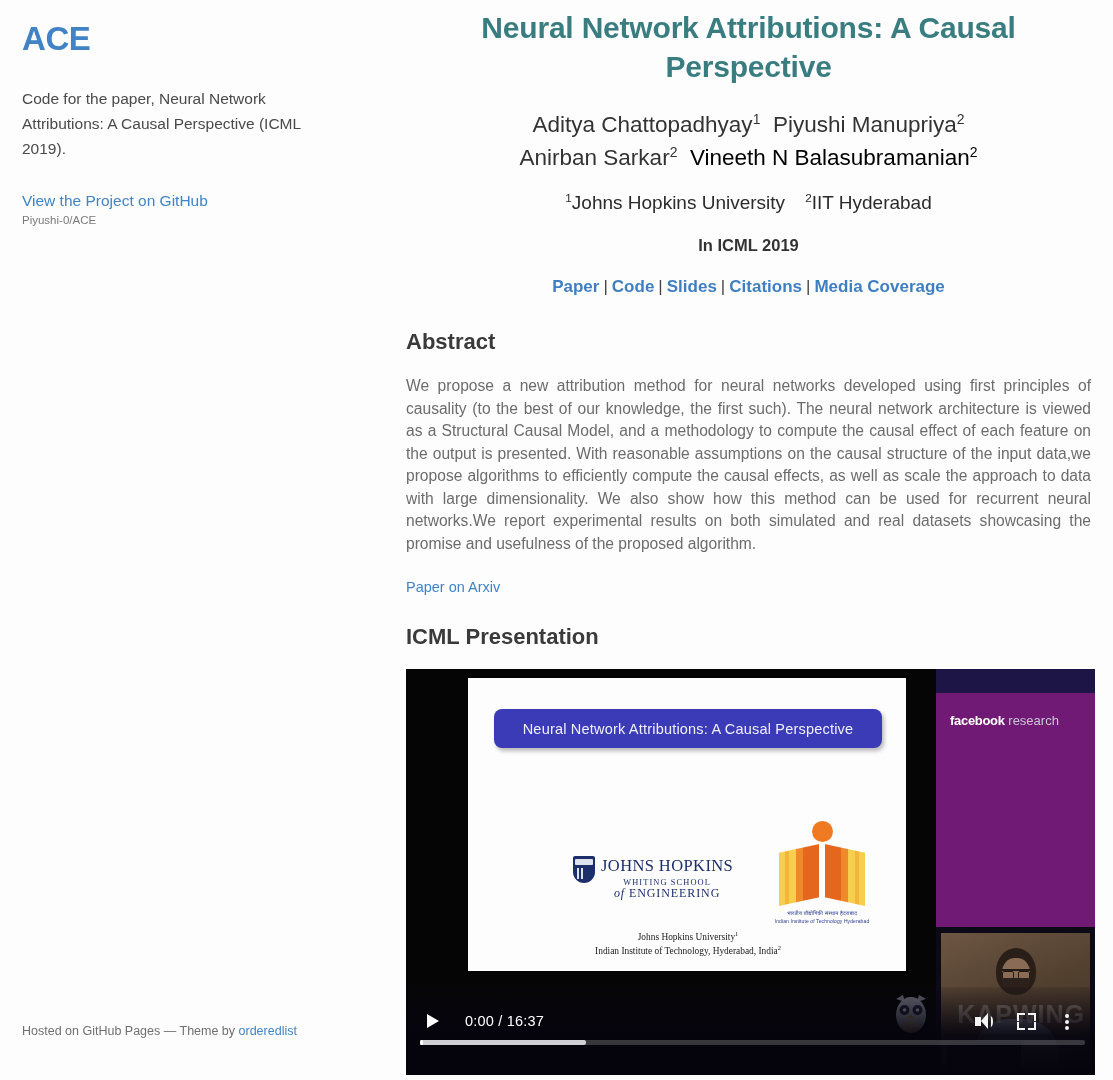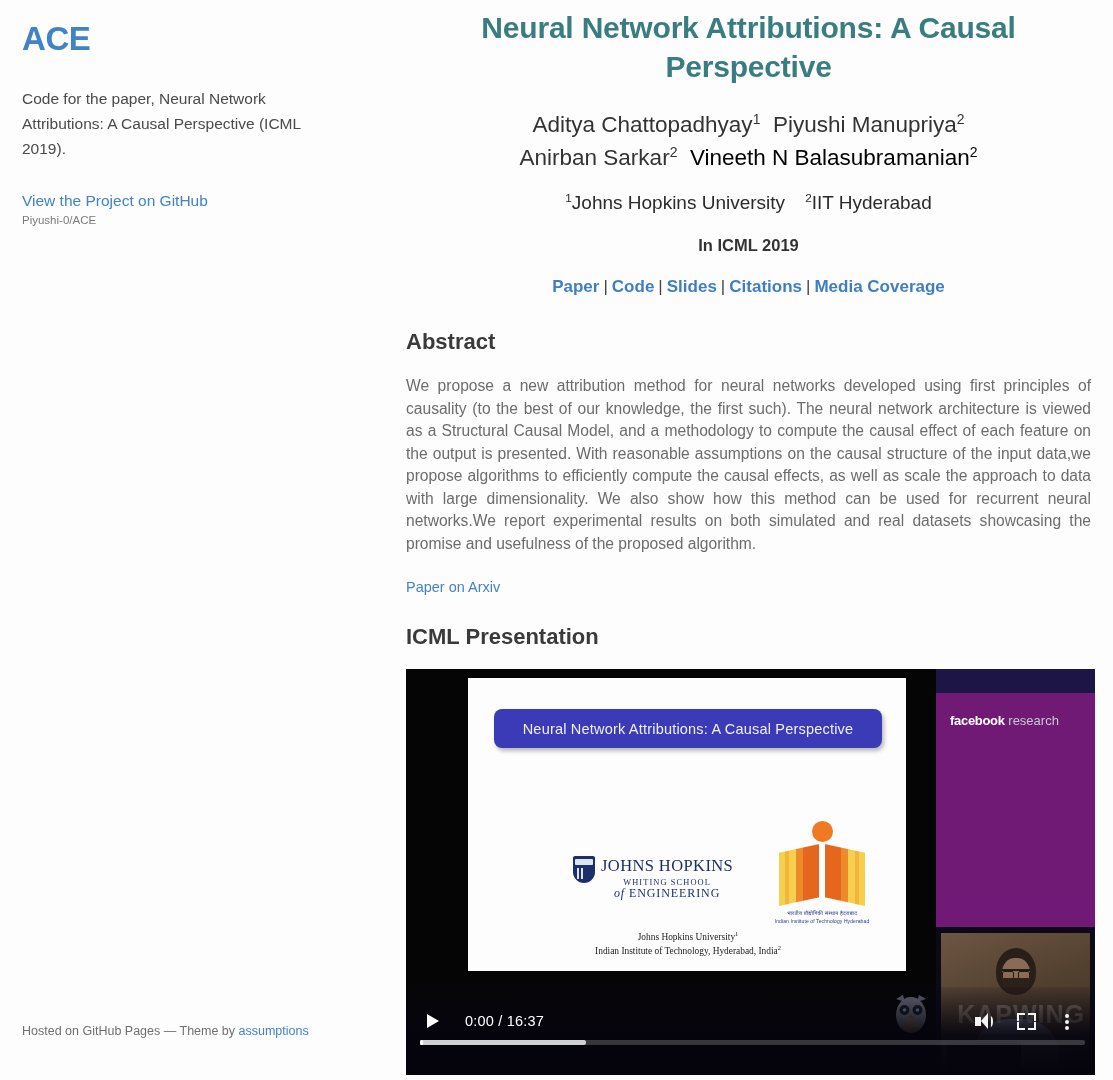--- a/index.html
+++ b/index.html
@@ -506,21 +506,21 @@
 <aside id="sidebar">
   <h1 id="site-title">ACE</h1>
   <p id="site-desc">Code for the paper, Neural Network Attributions: A Causal Perspective (ICML 2019).</p>
 
   <div id="repo-block">
     <a id="repo-link" href="#">View the Project on GitHub</a>
     <span id="repo-sub">Piyushi-0/ACE</span>
   </div>
 
   <div id="sidebar-footer">
-    <p id="hosted"><span>Hosted on GitHub Pages — Theme by </span><a href="#">assumptions</a></p>
+    <p id="hosted"><span>Hosted on GitHub Pages — Theme by </span><a href="#">orderedlist</a></p>
   </div>
 </aside>
 
 <main id="main">
 
   <h1 id="paper-title">Neural Network Attributions: A Causal Perspective</h1>
 
   <div id="authors">
       <div><span>Aditya Chattopadhyay<sup>1</sup></span>&nbsp; <span>Piyushi Manupriya<sup>2</sup></span></div>
       <div><span>Anirban Sarkar<sup>2</sup></span>&nbsp; <span class="a-last">Vineeth N Balasubramanian<sup>2</sup></span></div>

